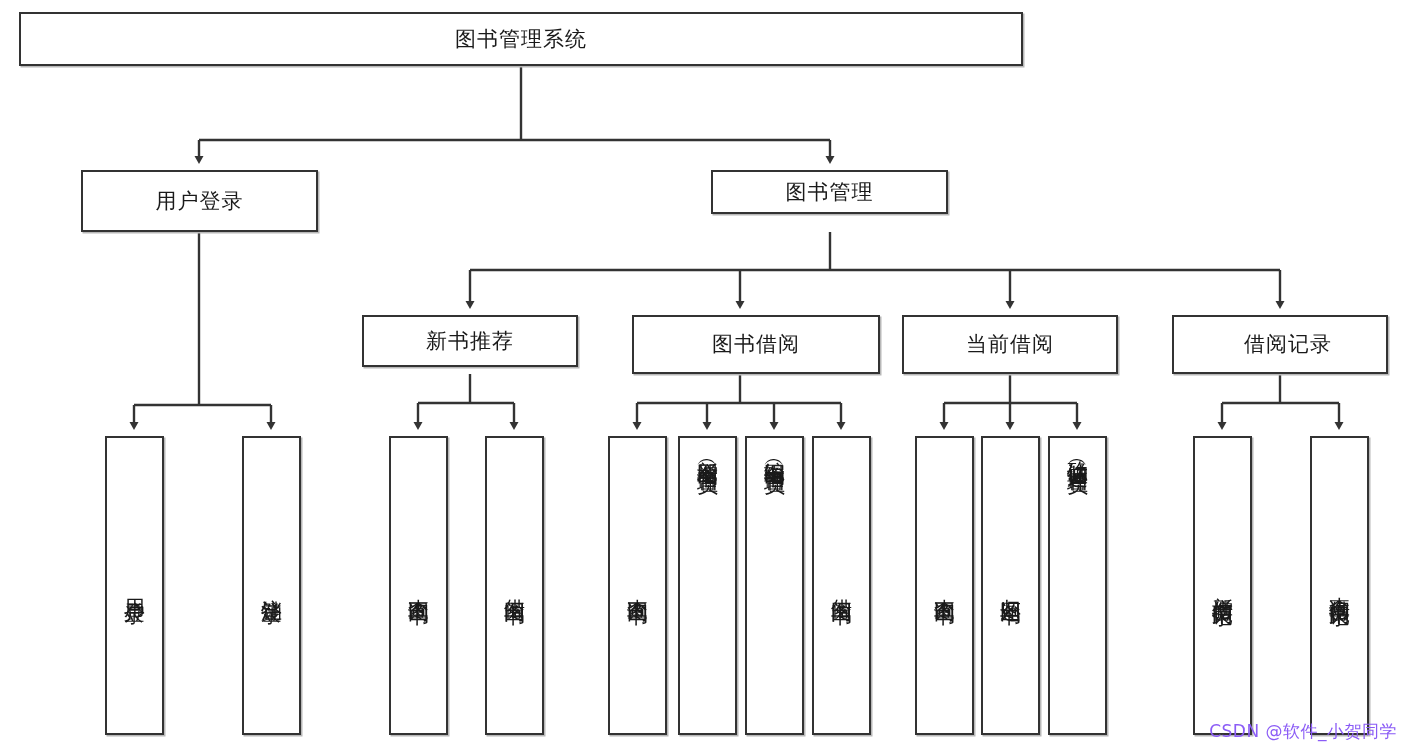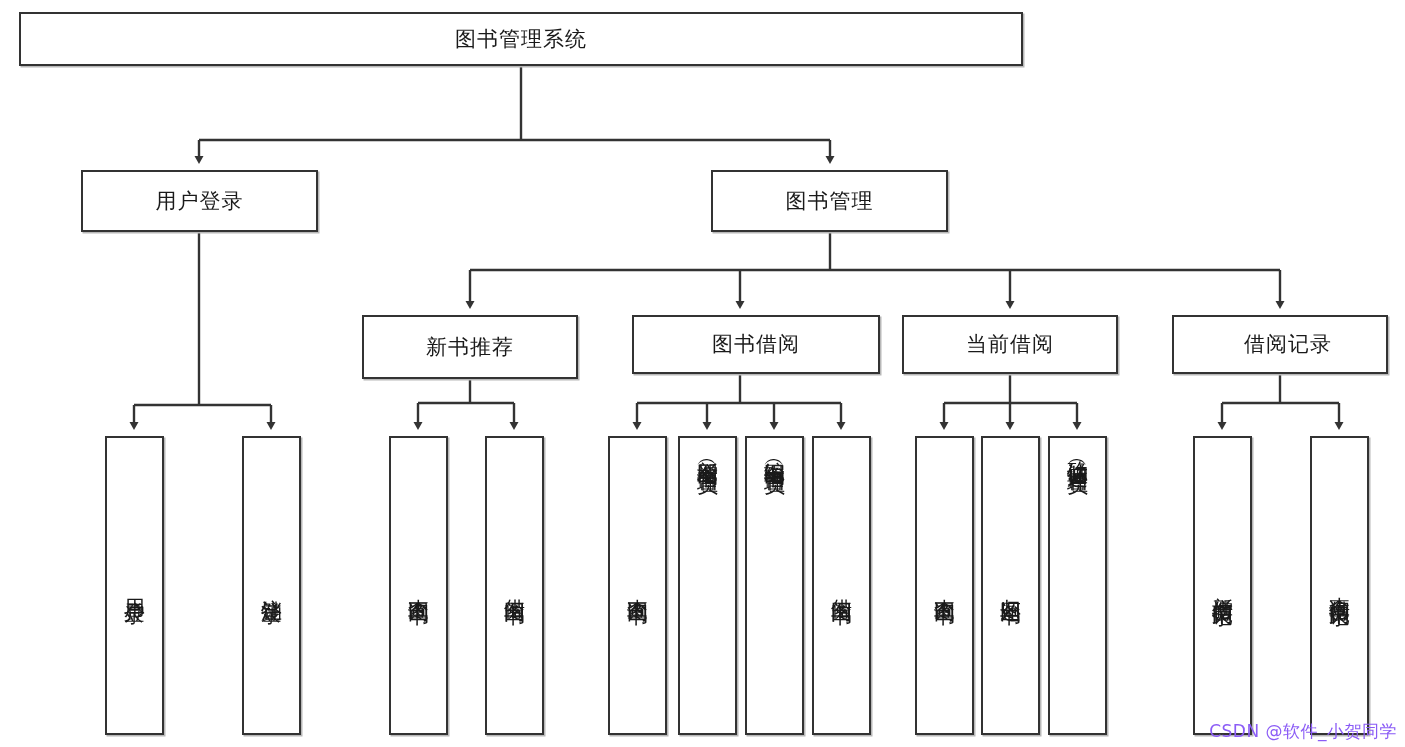--- a/index.html
+++ b/index.html
@@ -124,25 +124,25 @@
   </svg>
 
   <div class="node" style="left:19px; top:12px; width:1004px; height:54px;">
     <span class="label">图书管理系统</span>
   </div>
 
   <div class="node" style="left:81px; top:170px; width:237px; height:62px;">
     <span class="label">用户登录</span>
   </div>
 
-  <div class="node" style="left:711px; top:170px; width:237px; height:62px;">
+  <div class="node" style="left:711px; top:170px; width:237px; height:44px;">
     <span class="label">图书管理</span>
   </div>
 
-  <div class="node" style="left:362px; top:315px; width:216px; height:64px;">
+  <div class="node" style="left:362px; top:315px; width:216px; height:52px;">
     <span class="label">新书推荐</span>
   </div>
 
   <div class="node" style="left:632px; top:315px; width:248px; height:59px;">
     <span class="label">图书借阅</span>
   </div>
 
   <div class="node" style="left:902px; top:315px; width:216px; height:59px;">
     <span class="label">当前借阅</span>
   </div>

